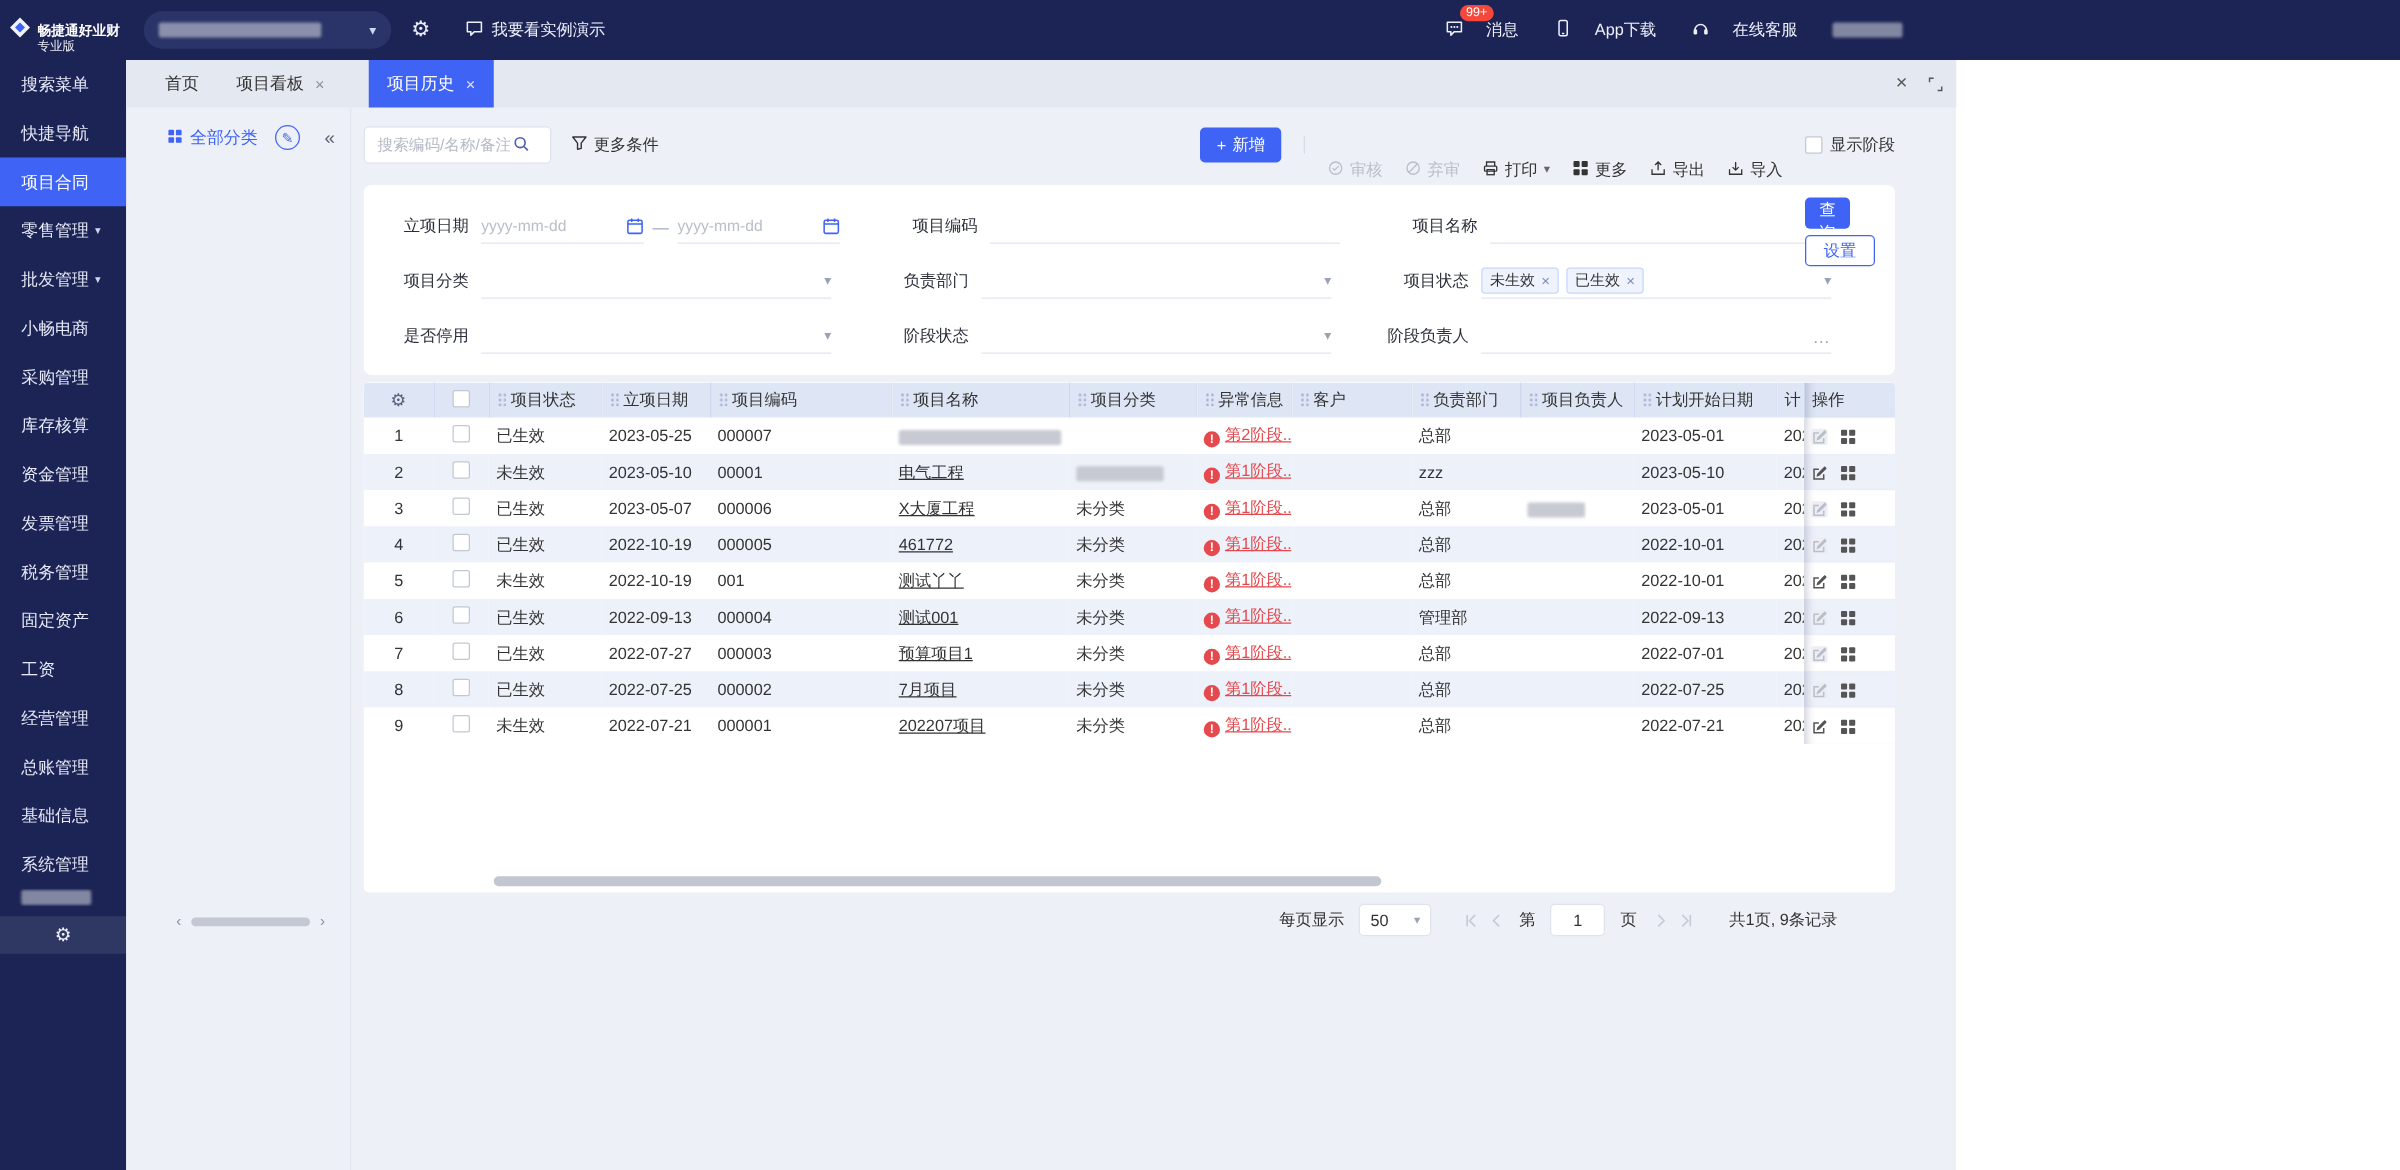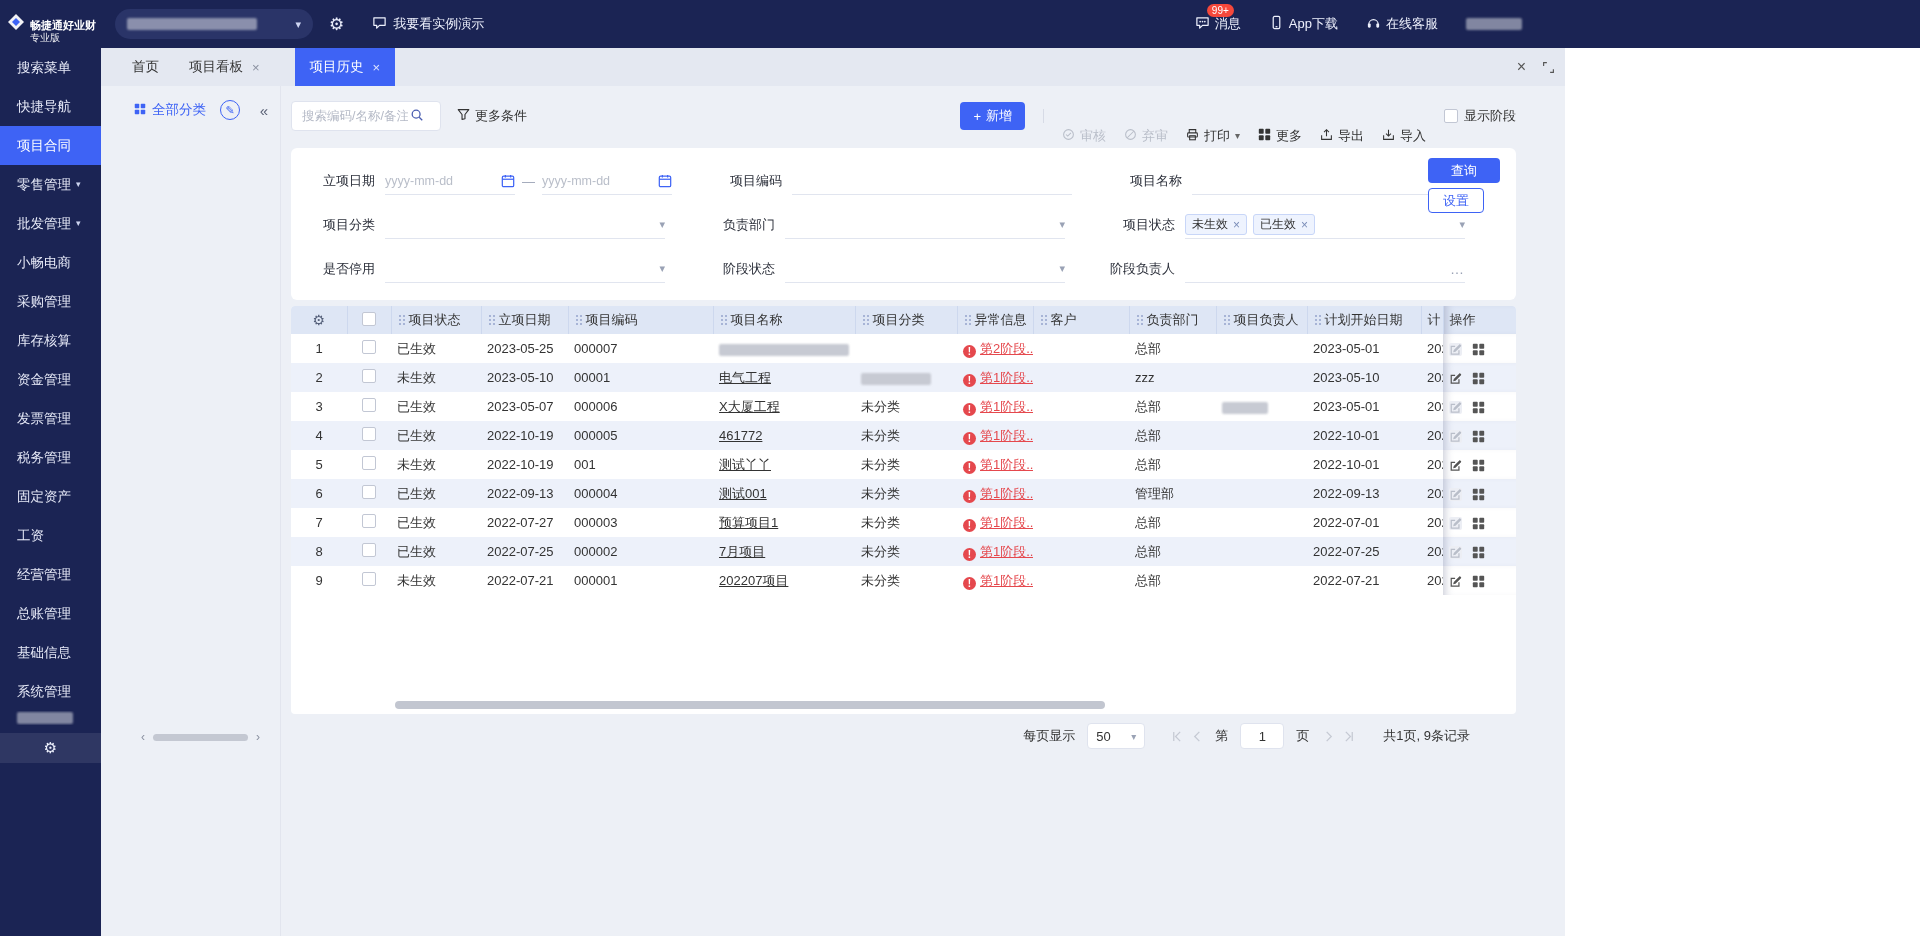--- a/index.html
+++ b/index.html
@@ -16,21 +16,21 @@
   .topbar{height:48px;background:var(--navy);display:flex;align-items:center;color:#fff;flex:0 0 48px;}
   .brand{width:101px;padding-left:7px;display:flex;align-items:center;gap:5px;}
   .brand-text{display:flex;flex-direction:column;line-height:1.15;margin-top:14px;}
   .brand-line1{font-size:11px;font-weight:bold;white-space:nowrap;}
   .brand-line2{font-size:10px;opacity:.9;}
   .org-select{margin-left:14px;width:198px;height:30px;background:#2a3468;border-radius:16px;display:flex;align-items:center;padding:0 12px;cursor:pointer;}
   .org-select .chev{margin-left:auto;color:#cfd6f3;font-size:11px;}
   .top-gear{margin-left:16px;font-size:17px;color:#e8ebfa;cursor:pointer;}
   .demo-link{margin-left:28px;display:flex;align-items:center;gap:6px;font-size:13px;color:#eef1fd;cursor:pointer;}
   .topbar-right{margin-left:auto;margin-right:398px;display:flex;align-items:center;gap:28px;}
-  .top-item{position:relative;display:flex;align-items:center;gap:5px;font-size:13px;color:#eef1fd;cursor:pointer;}
+  .top-item{position:relative;display:flex;align-items:center;gap:18px;font-size:13px;color:#eef1fd;cursor:pointer;}
   .badge{position:absolute;top:-11px;left:12px;background:#f5483b;color:#fff;font-size:10px;line-height:13px;padding:0 5px;border-radius:8px;}
 
   
   .redact{display:inline-block;height:12px;border-radius:2px;background:#c7cad3;filter:blur(1.2px);vertical-align:middle;}
   .redact-light{background:rgba(255,255,255,.45);}
 
   
   .body-row{flex:1;display:flex;min-height:0;}
 
   
@@ -93,21 +93,21 @@
   .f-label.g2{margin-left:36px;}
   .uline{border-bottom:1px solid var(--border);height:28px;width:280px;display:flex;align-items:center;font-size:13px;position:relative;}
   .uline .chev{margin-left:auto;color:var(--muted);font-size:11px;}
   .uline .dots{margin-left:auto;color:var(--muted);font-size:14px;letter-spacing:1px;}
   .date-input{border-bottom:1px solid var(--border);height:28px;width:130px;display:flex;align-items:center;color:#b9bec9;font-size:12.5px;}
   .date-input .cal{margin-left:auto;color:var(--accent);display:flex;}
   .date-sep{margin:0 7px;color:#9aa2b5;}
   .tag{background:#eef3fe;border:1px solid #c8d6f8;border-radius:3px;font-size:12px;color:#333;padding:1px 6px;display:inline-flex;align-items:center;gap:5px;margin-right:6px;}
   .tag .x{color:#7a8db8;cursor:pointer;font-size:12px;}
   .filter-actions{position:absolute;top:10px;right:16px;display:flex;flex-direction:column;gap:5px;}
-  .btn-query{width:72px;height:25px;background:var(--accent);color:#fff;border:0;border-radius:4px;font-size:13px;cursor:pointer;font-family:inherit;}
+  .btn-query{width:36px;height:25px;background:var(--accent);color:#fff;border:0;border-radius:4px;font-size:13px;cursor:pointer;font-family:inherit;}
   .btn-settings{width:56px;height:25px;background:#fff;color:var(--accent);border:1px solid var(--accent);border-radius:4px;font-size:13px;cursor:pointer;font-family:inherit;}
 
   
   .tablecard{background:#fff;margin-top:6px;border-radius:4px;flex:0 0 408px;height:408px;position:relative;overflow:hidden;}
   table{width:1225px;border-collapse:collapse;table-layout:fixed;font-size:13px;color:var(--text);}
   thead th{background:var(--header-bg);height:28px;font-weight:normal;text-align:left;padding:0 6px;border-right:1px solid #cdd8ee;white-space:nowrap;overflow:hidden;}
   thead th:last-child{border-right:0;}
   .handle{display:inline-block;width:7px;height:11px;margin-right:4px;vertical-align:-1px;
     background-image:radial-gradient(circle,#a7b4d6 1px,transparent 1.2px);background-size:4px 4px;}
   tbody td{height:29px;padding:0 6px;white-space:nowrap;overflow:hidden;}

